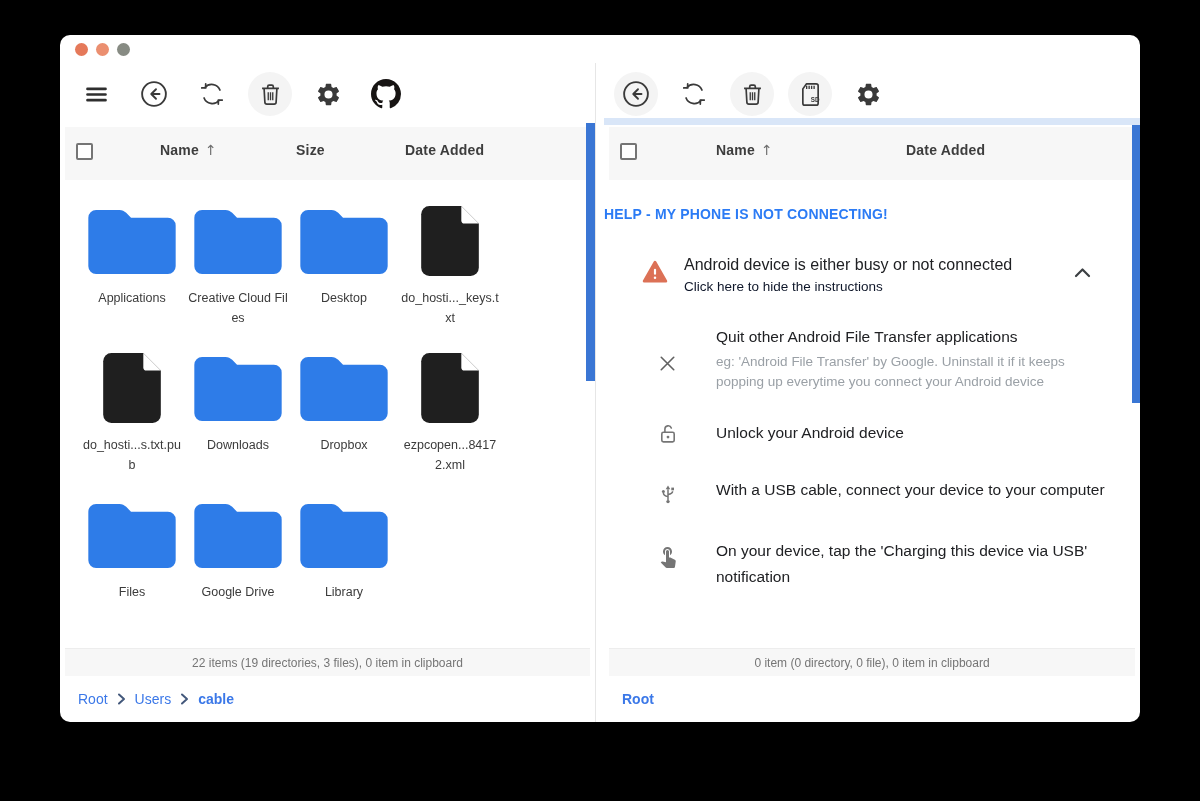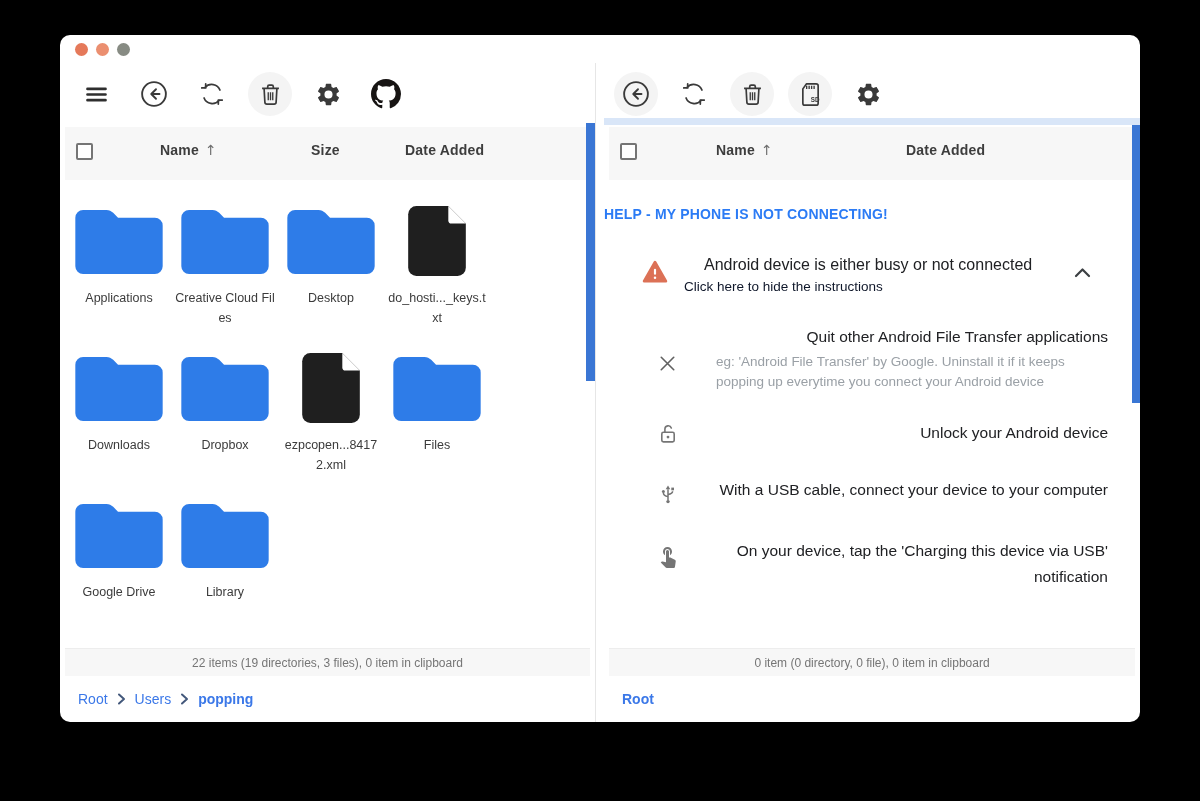--- a/index.html
+++ b/index.html
@@ -28,40 +28,40 @@
   .hdr { height:55px; flex:0 0 auto; position:relative; }
   .hdr-strip { position:absolute; left:5px; right:5px; top:2px; bottom:0; background:#f7f7f7; }
   .hdr-cell { position:absolute; top:17px; font-size:14px; font-weight:700; color:#3d3d3d; letter-spacing:.2px; }
   .sort-arrow { color:#6f6f6f; font-weight:400; font-family:"DejaVu Sans",sans-serif; margin-left:6px; }
   .cbx { position:absolute; left:16px; top:18px; width:17px; height:17px; border:2px solid #757575; border-radius:2px; background:#fff; cursor:pointer; }
 
   
   .content { flex:1 1 auto; position:relative; background:#fff; overflow:hidden; }
 
   
-  .grid { display:grid; grid-template-columns:repeat(4,106px); padding:14px 0 0 6px; }
+  .grid { display:grid; grid-template-columns:repeat(4,106px); padding:14px 0 0 19px; }
   .cell { width:106px; height:147px; display:flex; flex-direction:column; align-items:center; cursor:pointer; }
   .icon-box { height:94px; display:flex; align-items:center; justify-content:center; }
   .cell .file-svg { display:none; }
   .cell.file .file-svg { display:block; }
   .cell-label { width:102px; text-align:center; font-size:12.5px; color:#3b3b3b; line-height:1.6; word-break:break-all; }
 
   
   .help-title { margin-top:26px; text-align:left; font-size:14px; font-weight:700; color:#2b7bf5; letter-spacing:.2px; cursor:pointer; }
   .warn-row { display:flex; margin:34px 0 0 38px; width:464px; cursor:pointer; }
   .warn-icon-box { width:42px; padding-top:4px; }
   .warn-text { width:368px; }
-  .warn-title { font-size:16px; color:#202124;margin-left:20px; }
+  .warn-title { font-size:16px; color:#202124; }
   .warn-sub { font-size:13.5px; color:#0f172a; margin-top:5px; }
   .collapse { margin-left:22px; padding-top:8px; cursor:pointer; }
   .steps { margin:30px 0 0 52px; }
   .step { display:flex; margin-bottom:27px; }
   .step-icon-box { width:60px; padding-top:2px; }
   .step-text { width:392px; }
-  .step-title { font-size:15.5px; color:#202124; line-height:1.65;text-align:right; }
+  .step-title { font-size:15.5px; color:#202124; line-height:1.65; }
   .step-sub { font-size:13.5px; color:#9aa0a6; line-height:1.55; margin-top:2px; }
   .step-sub:empty { display:none; }
 
   
   .vscroll { position:absolute; width:9px; background:#3a76d4; cursor:pointer; }
   .vscroll.left-pane-bar { right:0; top:60px; height:258px; }
   .vscroll.right-pane-bar { right:0; top:62px; height:278px; width:8px; }
   .hstrip { position:absolute; left:0; right:0; top:55px; height:7px; background:#d9e6f8; }
 
   
@@ -124,21 +124,21 @@
             <svg width="30" height="30" viewBox="0 0 16 16">
                 <path fill="#171413" d="M8 0C3.58 0 0 3.58 0 8c0 3.54 2.29 6.53 5.47 7.59.4.07.55-.17.55-.38 0-.19-.01-.82-.01-1.49-2.01.37-2.53-.49-2.69-.94-.09-.23-.48-.94-.82-1.13-.28-.15-.68-.52-.01-.53.63-.01 1.08.58 1.23.82.72 1.21 1.87.87 2.33.66.07-.52.28-.87.51-1.07-1.78-.2-3.64-.89-3.64-3.95 0-.87.31-1.59.82-2.15-.08-.2-.36-1.02.08-2.12 0 0 .67-.21 2.2.82.64-.18 1.32-.27 2-.27s1.36.09 2 .27c1.53-1.04 2.2-.82 2.2-.82.44 1.1.16 1.92.08 2.12.51.56.82 1.27.82 2.15 0 3.07-1.87 3.75-3.65 3.95.29.25.54.73.54 1.48 0 1.07-.01 1.93-.01 2.2 0 .21.15.46.55.38A8.01 8.01 0 0 0 16 8c0-4.42-3.58-8-8-8z"></path>
               </svg>
           </button>
         </div>
 
         <div class="hdr">
           <div class="hdr-strip"></div>
           <span class="cbx" style="left:16px;"></span>
           <span class="hdr-cell" style="left:100px;"><span>Name</span><span class="sort-arrow">↑</span></span>
-          <span class="hdr-cell" style="left:251px;">Size</span>
+          <span class="hdr-cell" style="left:236px;">Size</span>
           <span class="hdr-cell" style="left:345px;">Date Added</span>
         </div>
 
         <div class="content">
           <div class="grid">
 
             <div class="cell folder">
               <div class="icon-box">
                 <svg class="folder-svg" width="90" height="66" viewBox="0 0 90 68">
                     <path fill="#2e7ce8" d="M0 10a8 8 0 0 1 8-8h24c3 0 5 1 7 3l5 5h38a8 8 0 0 1 8 8v42a8 8 0 0 1-8 8H8a8 8 0 0 1-8-8z"></path>
@@ -167,20 +167,30 @@
             </div>
             <div class="cell file">
               <div class="icon-box">
 
                 <svg class="file-svg" width="58" height="70" viewBox="0 0 56 68">
                     <path fill="#1f1f1f" d="M8 0h31l17 17v43a8 8 0 0 1-8 8H8a8 8 0 0 1-8-8V8a8 8 0 0 1 8-8z"></path>
                     <path fill="#fff" d="M39 0l17 17H42a3 3 0 0 1-3-3z"></path>
                   </svg>
               </div>
               <div class="cell-label">do_hosti..._keys.txt</div>
+            </div>
+            <div class="cell file">
+              <div class="icon-box">
+
+                <svg class="file-svg" width="58" height="70" viewBox="0 0 56 68">
+                    <path fill="#1f1f1f" d="M8 0h31l17 17v43a8 8 0 0 1-8 8H8a8 8 0 0 1-8-8V8a8 8 0 0 1 8-8z"></path>
+                    <path fill="#fff" d="M39 0l17 17H42a3 3 0 0 1-3-3z"></path>
+                  </svg>
+              </div>
+              <div class="cell-label">do_hosti...s.txt.pub</div>
             </div>
             <div class="cell folder">
               <div class="icon-box">
                 <svg class="folder-svg" width="90" height="66" viewBox="0 0 90 68">
                     <path fill="#2e7ce8" d="M0 10a8 8 0 0 1 8-8h24c3 0 5 1 7 3l5 5h38a8 8 0 0 1 8 8v42a8 8 0 0 1-8 8H8a8 8 0 0 1-8-8z"></path>
                   </svg>
 
               </div>
               <div class="cell-label">Downloads</div>
             </div>
@@ -246,21 +256,21 @@
               <svg width="9" height="12" viewBox="0 0 9 12">
                 <path d="M2 1.5 7 6 2 10.5" fill="none" stroke="#44597c" stroke-width="2" stroke-linecap="round" stroke-linejoin="round"></path>
               </svg>
             </span>
           <span class="crumb">Users</span>
           <span class="crumb-sep">
               <svg width="9" height="12" viewBox="0 0 9 12">
                 <path d="M2 1.5 7 6 2 10.5" fill="none" stroke="#44597c" stroke-width="2" stroke-linecap="round" stroke-linejoin="round"></path>
               </svg>
             </span>
-          <span class="crumb current">popping</span>
+          <span class="crumb current">cable</span>
         </div>
       </div>
 
       <div class="pane right">
         <div class="toolbar" style="padding-left:10px;">
           <button class="tool bg">
             <svg width="30" height="30" viewBox="0 0 24 24" fill="none" stroke="#3a3a3a" stroke-width="1.5">
                 <circle cx="12" cy="12" r="9.5"></circle>
                 <path d="M13.6 8.2 9.8 12l3.8 3.8M10 12h6.4" stroke-linecap="round" stroke-linejoin="round"></path>
               </svg>

